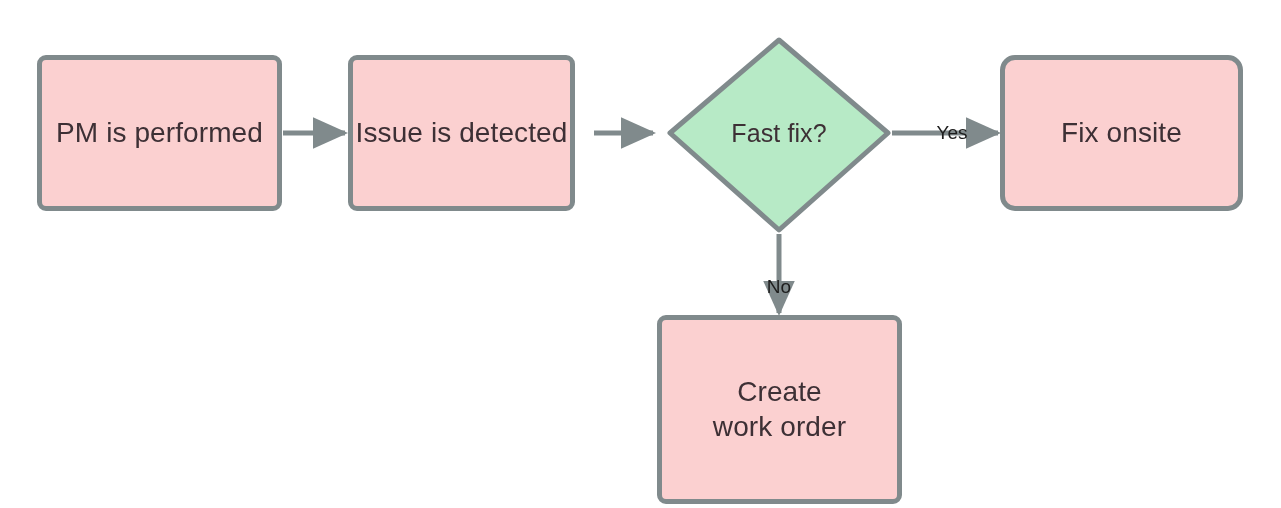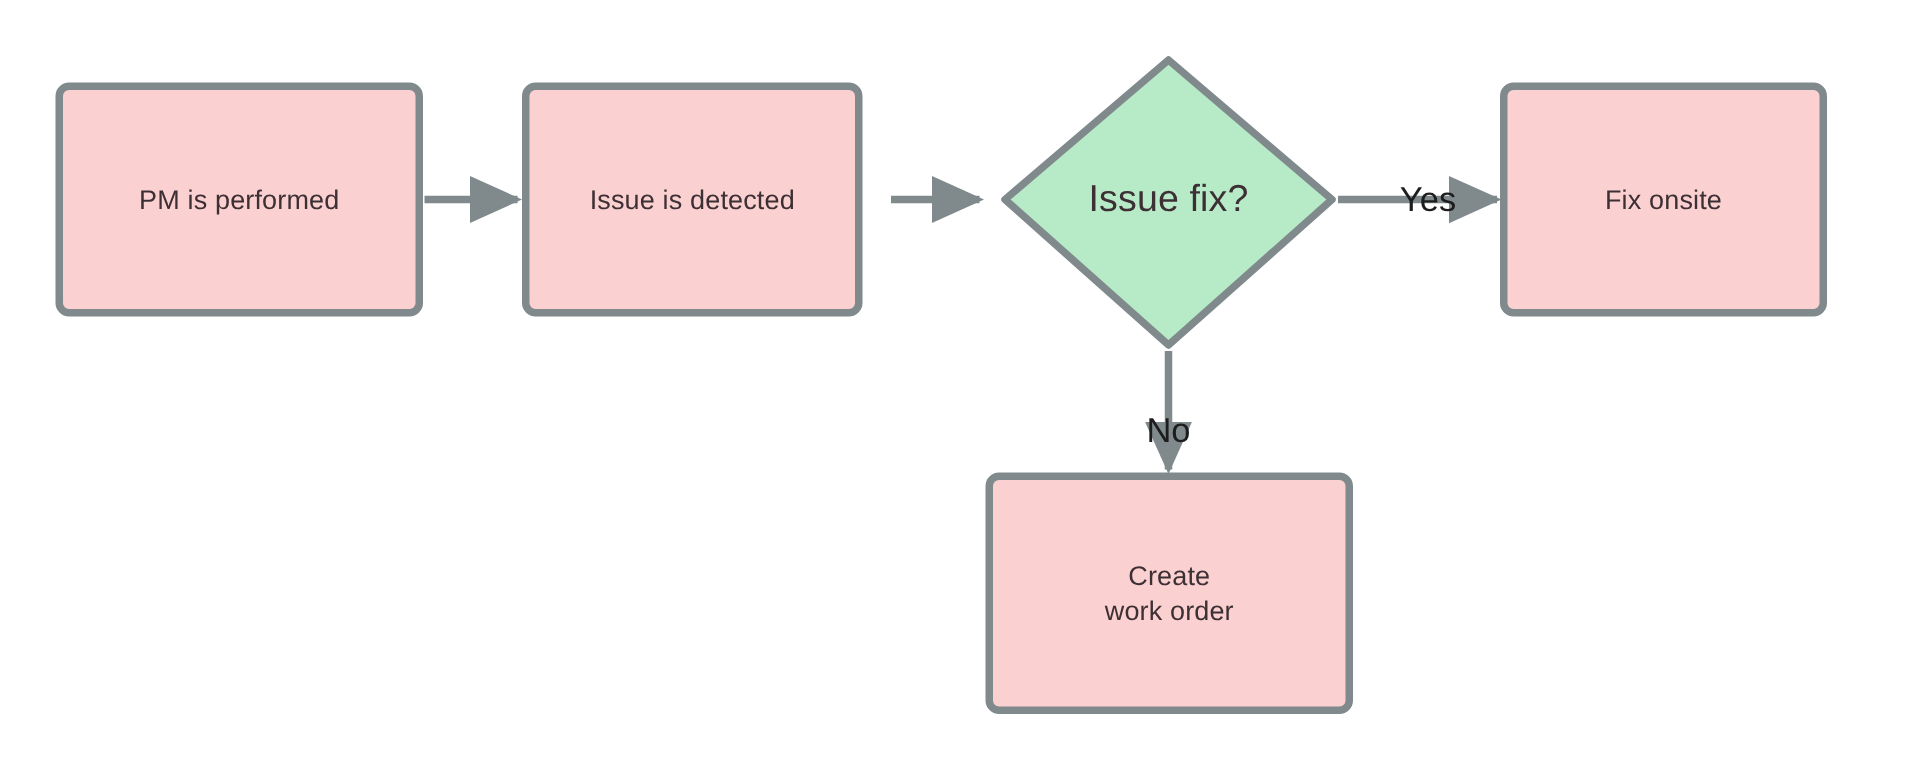--- a/index.html
+++ b/index.html
@@ -30,21 +30,21 @@
     text-align: center;
   }
   .node.process {
     border: 5px solid #808a8c;
     border-radius: 9px;
     background: #fbd0d0;
   }
   .node-label {
     color: #3d3035;
     font-family: "Liberation Sans", sans-serif;
-    font-size: 18px;
+    font-size: 28px;
     font-weight: 400;
     line-height: 1.24;
     letter-spacing: 0.1px;
     white-space: pre-line;
     user-select: none;
   }
   .decision-label {
     position: absolute;
     color: #3d3035;
     font-family: "Liberation Sans", sans-serif;
@@ -52,21 +52,21 @@
     font-weight: 400;
     letter-spacing: 0.1px;
     white-space: nowrap;
     user-select: none;
     transform: translate(-50%, -50%);
   }
   .edge-label {
     position: absolute;
     color: #1d1d1d;
     font-family: "Liberation Sans", sans-serif;
-    font-size: 23px;
+    font-size: 19px;
     font-weight: 400;
     letter-spacing: 0px;
     white-space: nowrap;
     user-select: none;
     transform: translate(-50%, -50%);
   }
 </style>
 </head>
 <body>
 
@@ -89,26 +89,26 @@
 </svg>
 
 <div class="node process" style="left:37px; top:55px; width:245px; height:156px;">
   <span class="node-label">PM is performed</span>
 </div>
 
 <div class="node process" style="left:348px; top:55px; width:227px; height:156px;">
   <span class="node-label">Issue is detected</span>
 </div>
 
-<span class="decision-label" style="left:779px; top:133px;">Issue fix?</span>
+<span class="decision-label" style="left:779px; top:133px;">Fast fix?</span>
 
-<div class="node process" style="left:1000px; top:55px; width:218px; height:156px;">
+<div class="node process" style="left:1000px; top:55px; width:243px; height:156px;border-radius:15px;">
   <span class="node-label">Fix onsite</span>
 </div>
 
-<div class="node process" style="left:657px; top:315px; width:245px; height:161px;">
+<div class="node process" style="left:657px; top:315px; width:245px; height:189px;">
   <span class="node-label">Create
 work order</span>
 </div>
 
 <span class="edge-label" style="left:952px; top:133px;">Yes</span>
 
 <span class="edge-label" style="left:779px; top:287px;">No</span>
 
 </body></html>

